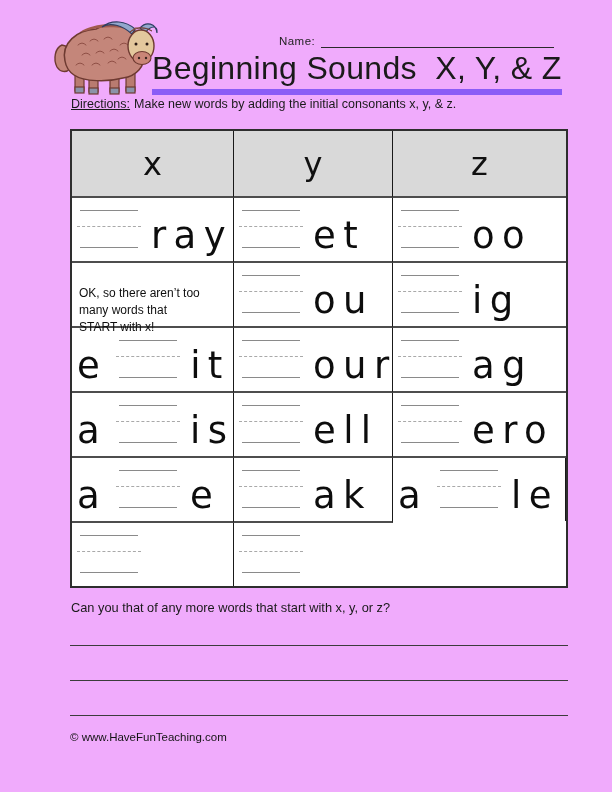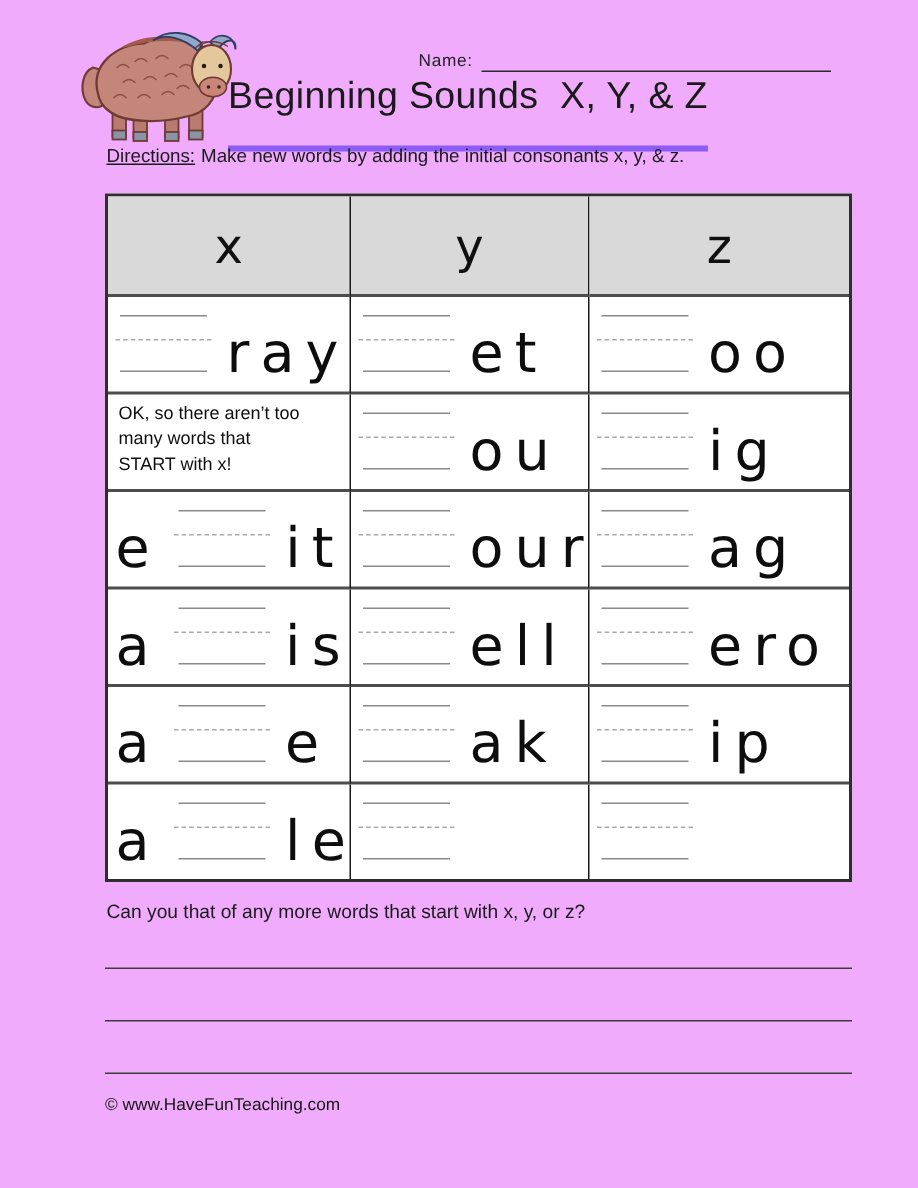--- a/index.html
+++ b/index.html
@@ -11,22 +11,22 @@
 
   
   .yak { position:absolute; left:52px; top:15px; width:106px; height:84px; }
 
   .name-row { position:absolute; left:279px; top:33px; display:flex; align-items:flex-end; }
   .name-label { font-size:11.5px; color:#222; padding-bottom:1px; letter-spacing:0.04em; }
   .name-line { width:233px; height:14px; border-bottom:1.3px solid #2a2a2a; margin-left:6px; }
 
   .title {
     position:absolute; left:152px; top:50px;
-    font-size:25px; white-space:pre;
-    border-bottom:4px solid #8b5cf6; padding-bottom:18px; letter-spacing:0.01em;
+    font-size:32px; white-space:pre;
+    border-bottom:6px solid #8b5cf6; padding-bottom:2px; letter-spacing:0.01em;
   }
 
   .directions { position:absolute; left:71px; top:97px; font-size:12.5px;text-align:center; }
   .directions .dlabel { text-decoration:underline; margin-right:4px; }
 
   
   .ws-table {
     position:absolute; left:70px; top:129px; width:498px;
     box-sizing:border-box; border:2px solid #2e2e2e;
     display:grid; grid-template-columns:162px 159px 173px; background:#fff;
@@ -56,21 +56,21 @@
   .pre:empty { margin-right:0; }
   .blank {
     flex:none; width:58px; height:36px; margin:0 13px 0 3px; position:relative;
     border-top:1px solid #8a8a8a; border-bottom:1px solid #8a8a8a;
   }
   .blank::after {
     content:""; position:absolute; left:-3px; right:-3px; top:15px;
     border-top:1.5px dashed #a9a9a9;
   }
 
-  .note { padding:4px 6px 0 7px; font-size:12px; line-height:1.42; color:#0f0f0f; }
+  .note { padding:22px 6px 0 7px; font-size:12px; line-height:1.42; color:#0f0f0f; }
   .note span { display:block; }
 
   
   .question { position:absolute; left:71px; top:600px; font-size:12.8px; }
   .write-line { position:absolute; left:70px; width:498px; border-bottom:1.2px solid #3c3c3c; }
   .wl1 { top:631px; height:14px; }
   .wl2 { top:666px; height:14px; }
   .wl3 { top:701px; height:14px; }
   .copyright {
     position:absolute; left:70px; top:731px; width:498px;
@@ -247,27 +247,20 @@
           <span class="ltr">e</span>
         </div>
     </div>
     <div class="td">
       <div class="word">
           <span class="ltr pre"></span>
           <span class="blank"></span>
           <span class="ltr">ak</span>
         </div>
     </div>
-    <div class="td no-r">
-      <div class="word">
-          <span class="ltr pre"></span>
-          <span class="blank"></span>
-          <span class="ltr">ip</span>
-        </div>
-    </div>
 
     <div class="td last">
       <div class="word">
           <span class="ltr pre">a</span>
           <span class="blank"></span>
           <span class="ltr">le</span>
         </div>
     </div>
     <div class="td last">
       <div class="word">

